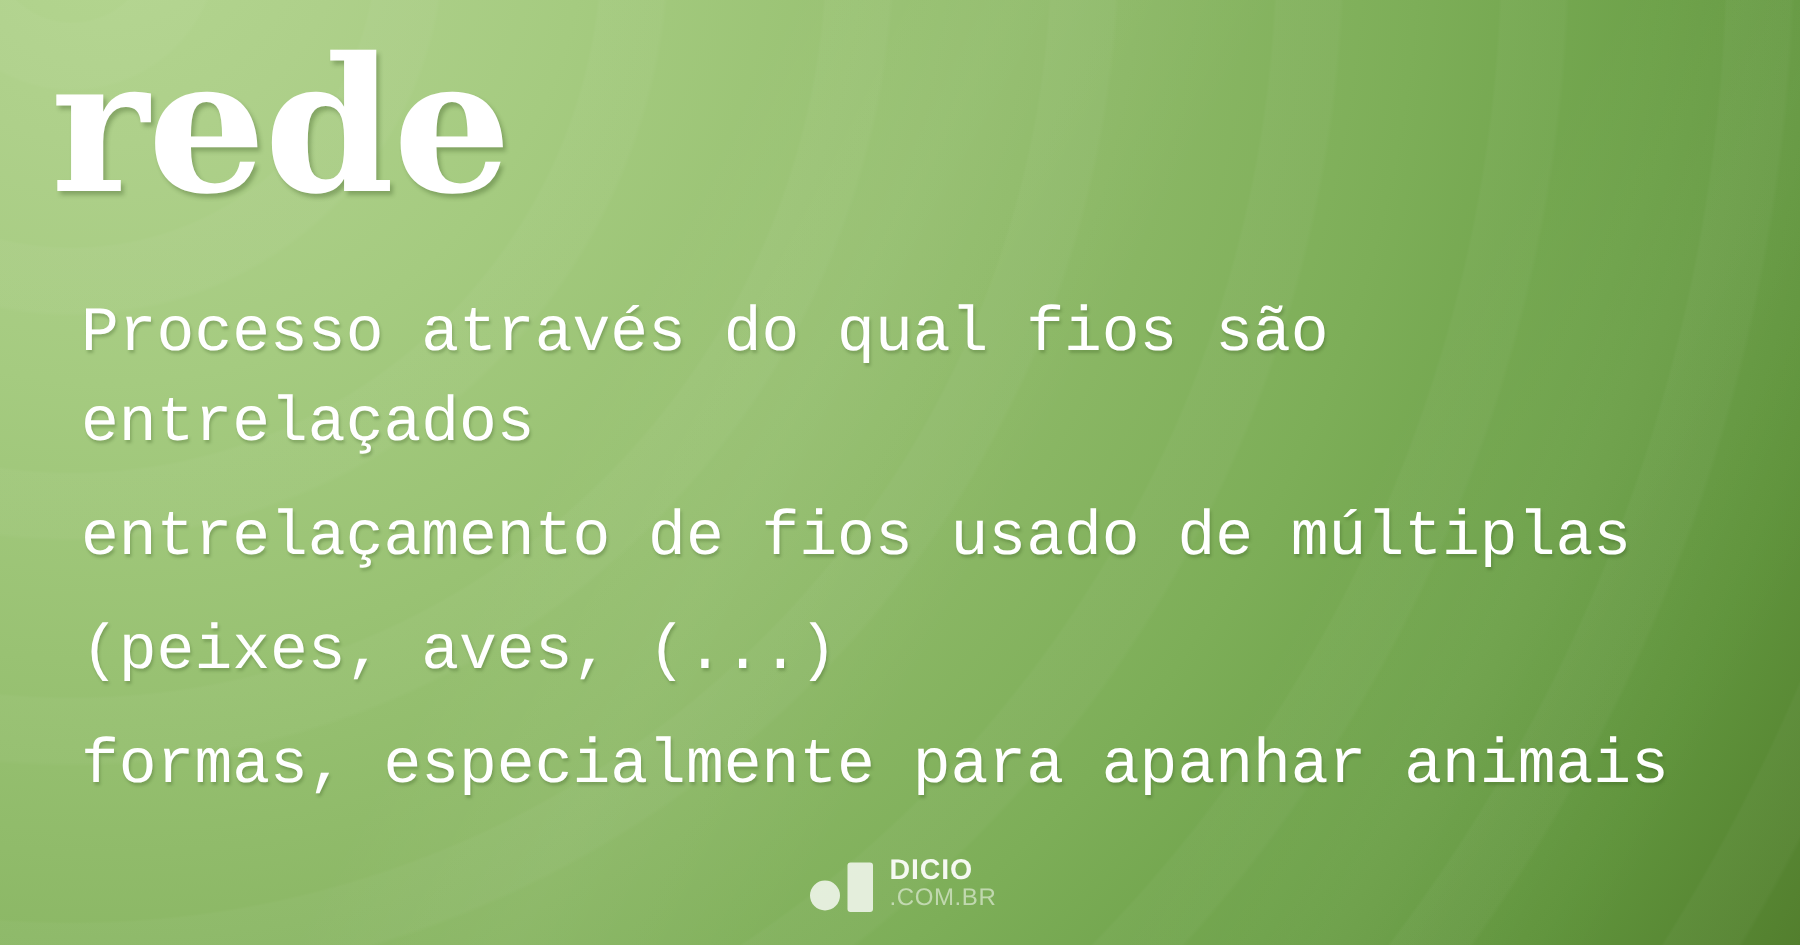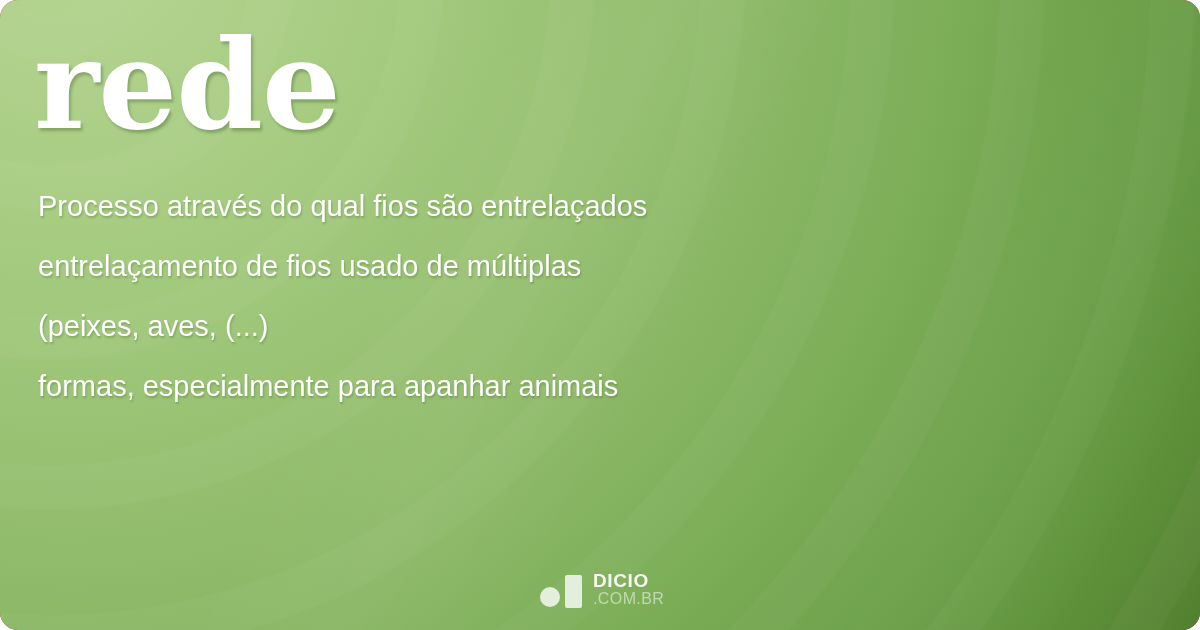--- a/index.html
+++ b/index.html
@@ -13,21 +13,20 @@
   body {
     font-family: "DejaVu Serif", serif;
   }
 
   #card {
     position: relative;
     width: 1200px;
     height: 630px;
     overflow: hidden;
     background-color: #b91c1c;
-    border-radius: 18px;
   }
 
   
   #bg-gradient {
     position: absolute;
     inset: 0;
     background:
       radial-gradient(circle at 6% -10%,
         #b4d690 0%,
         #aed08a 12%,
@@ -92,24 +91,24 @@
 
   
   #definitions {
     position: absolute;
     left: 38px;
     top: 176px;
     width: 1130px;
   }
 
   .definition {
-    margin: 0;
-    font-family: Liberation Sans, sans-serif;
+    margin: 16px;
+    font-family: Liberation Mono, monospace;
     font-weight: 400;
-    font-size: 29px;
+    font-size: 42px;
     line-height: 60px;
     color: #ffffff;
     text-shadow: 1px 2px 2px rgba(40,70,20,0.25);
   }
 
   
   #logo {
     position: absolute;
     left: 540px;
     top: 570px;

